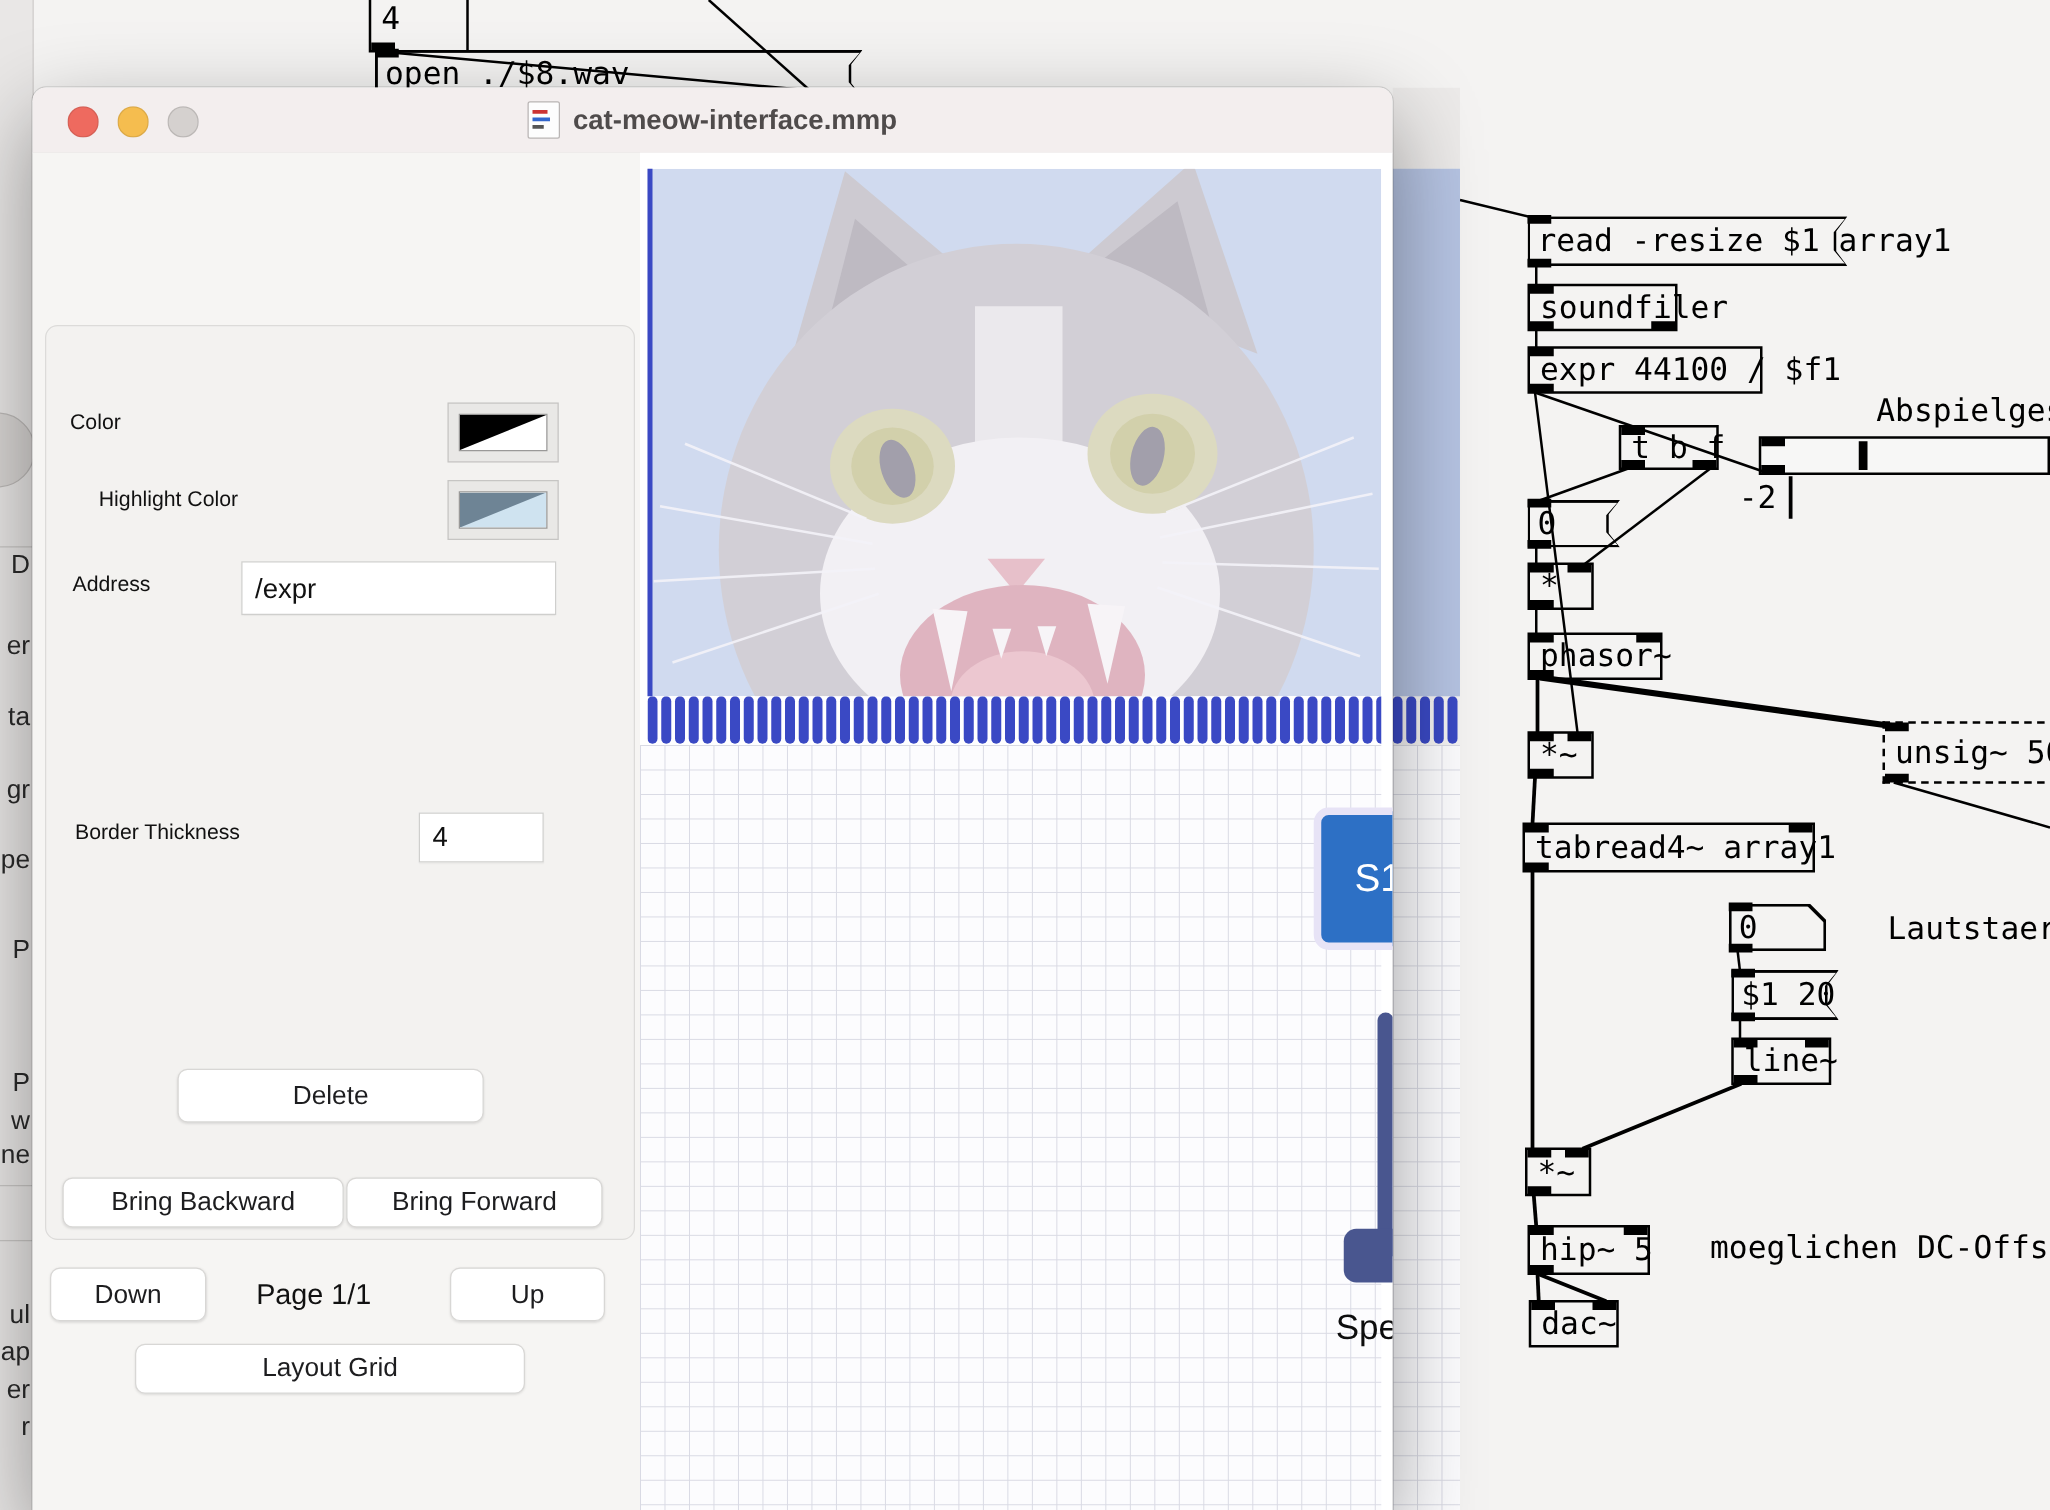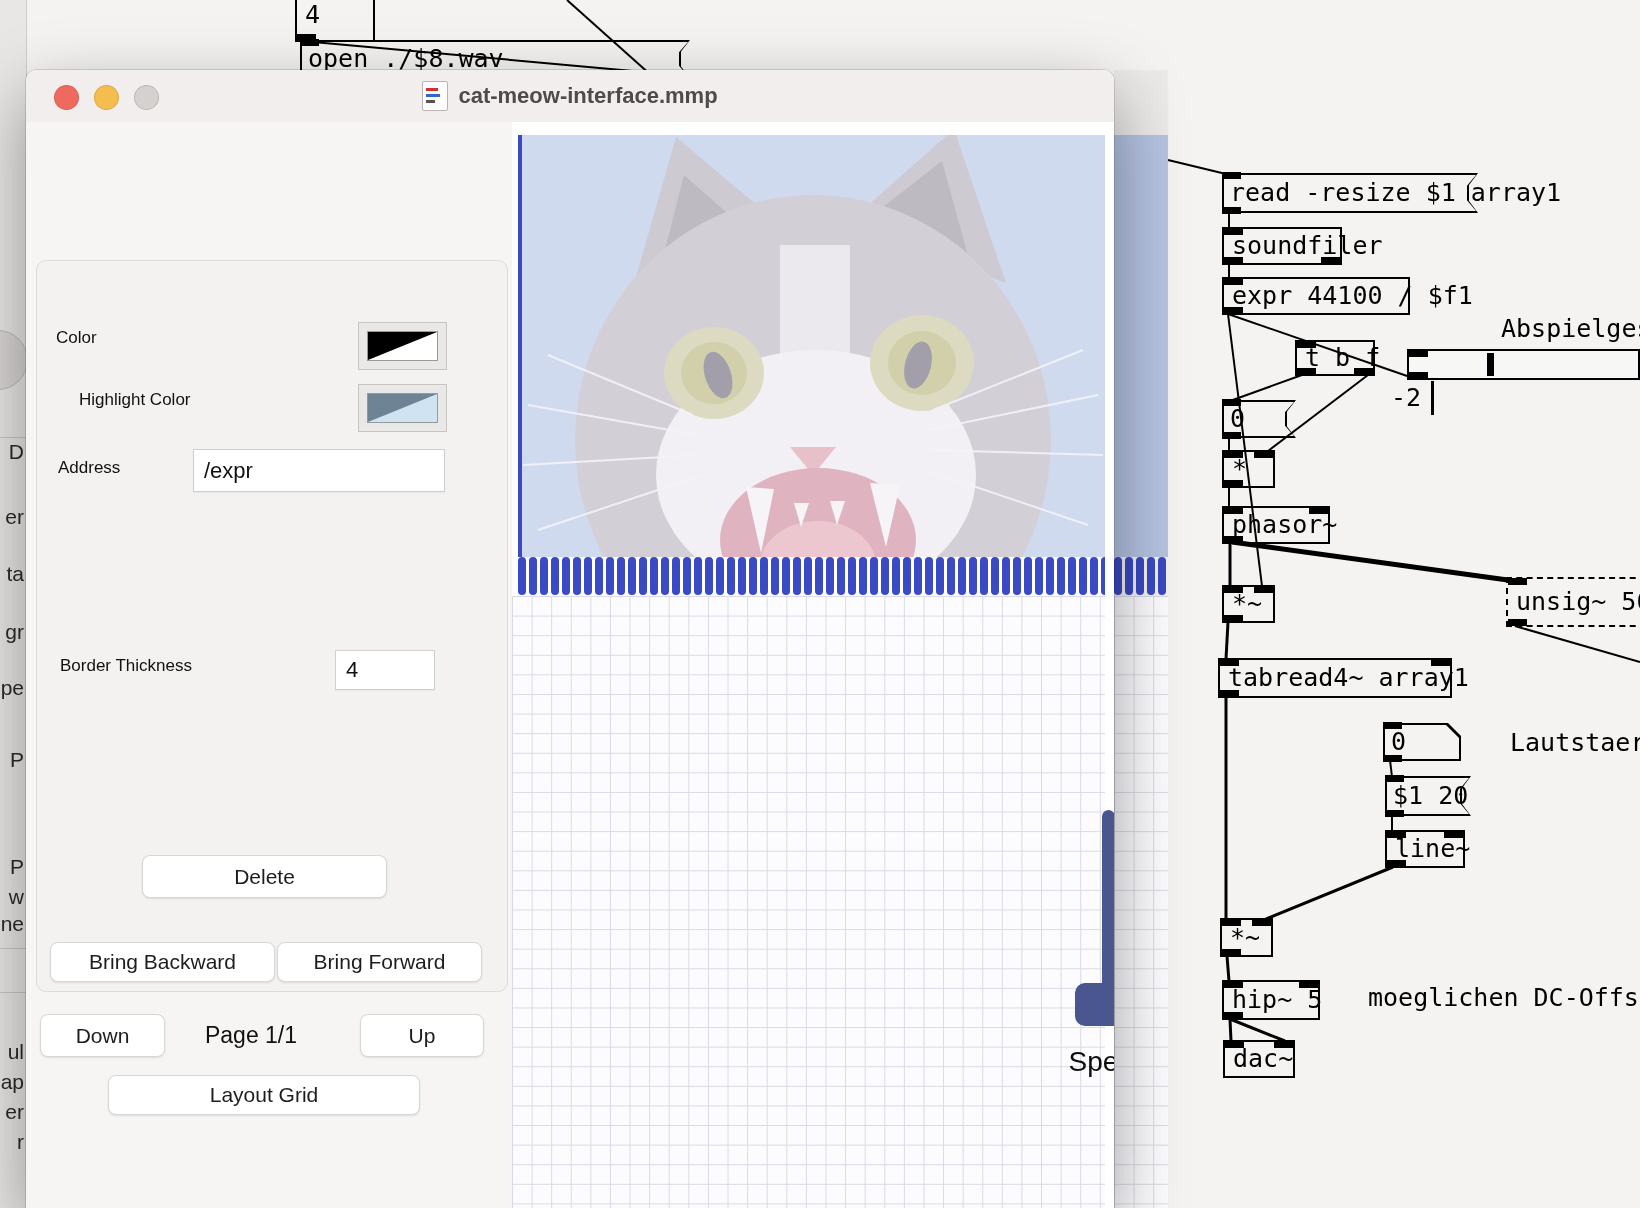--- a/index.html
+++ b/index.html
@@ -440,20 +440,21 @@
         <i style="background: rgb(58, 73, 196);"></i>
         <i style="background: rgb(58, 73, 196);"></i>
         <i style="background: rgb(58, 73, 196);"></i>
         <i style="background: rgb(58, 73, 196);"></i>
         <i style="background: rgb(58, 73, 196);"></i>
         <i style="background: rgb(58, 73, 196);"></i>
         <i style="background: rgb(58, 73, 196);"></i>
         <i style="background: rgb(58, 73, 196);"></i>
       </div>
 
+    <div class="sbtn" style="left:539px;">S1</div>
 
     <div class="slider-track" style="left:590px;"></div>
 
     <div class="slider-handle" style="left:563px;"></div>
 
     <div class="slabel" style="left:517px;">Speed</div>
 
   </div>
 </div>
 

